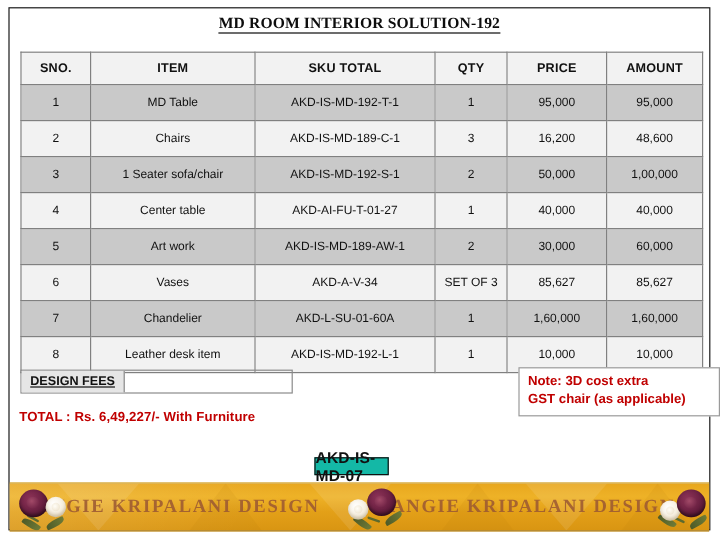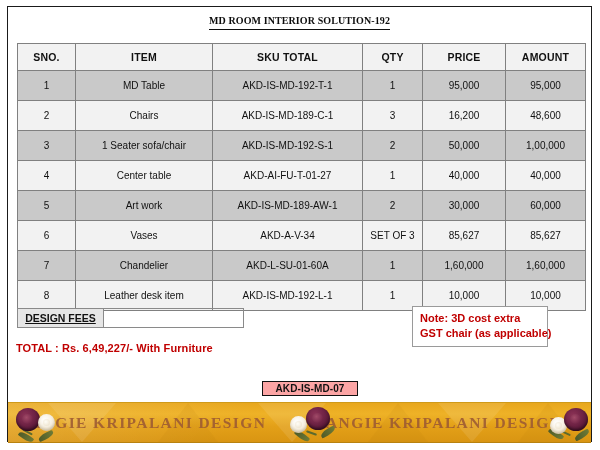--- a/index.html
+++ b/index.html
@@ -36,21 +36,21 @@
     position: absolute;
     left: 7px;
     top: 10px;
     width: 585px;
     text-align: center;
   }
   .doc-title {
     display: inline-block;
     font-family: "Liberation Serif", serif;
     font-weight: bold;
-    font-size: 10px;
+    font-size: 13px;
     color: #0d0d0d;
     letter-spacing: 0.1px;
     border-bottom: 1.3px solid #0d0d0d;
     padding-bottom: 0px;
     line-height: 16px;
   }
 
   
   .table-wrap {
     position: absolute;
@@ -137,50 +137,50 @@
     top: 342px;
     font-size: 11px;
     font-weight: bold;
     color: #c00000;
     letter-spacing: 0.1px;
   }
 
   
   .note-box {
     position: absolute;
-    left: 412px;
+    left: 432px;
     top: 306px;
-    width: 136px;
+    width: 168px;
     box-sizing: border-box;
     border: 1px solid #9a9a9a;
     background: #ffffff;
     padding: 4px 6px 5px 7px;
   }
   .note-line {
     font-size: 11px;
     font-weight: bold;
     color: #c00000;
     line-height: 15px;
     white-space: nowrap;
   }
 
   
   .code-box {
     position: absolute;
     left: 262px;
     top: 381px;
-    width: 96px;
+    width: 62px;
     height: 15px;
     box-sizing: border-box;
     border: 1.2px solid #111111;
-    background: #fca5a5;
+    background: #14b8a6;
     display: flex;
     align-items: center;
     justify-content: center;
-    font-size: 10px;
+    font-size: 13px;
     font-weight: bold;
     color: #111;
     letter-spacing: 0.1px;
   }
 
   
   .banner {
     position: absolute;
     left: 8px;
     top: 402px;

